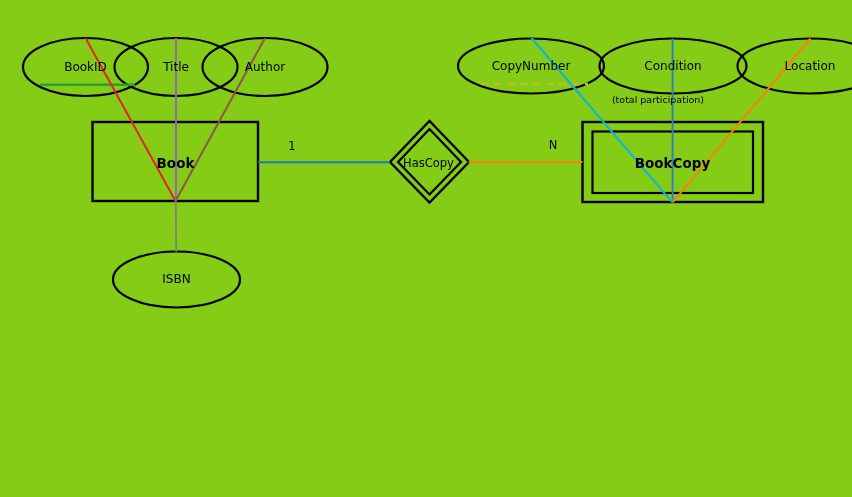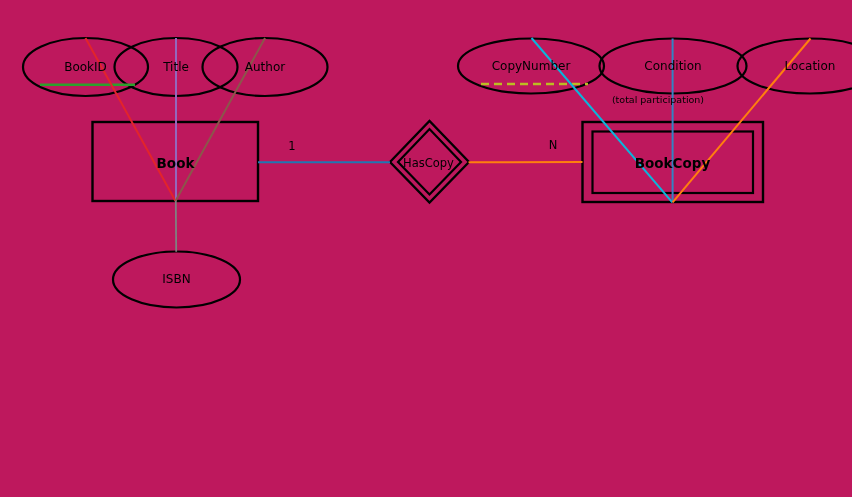--- a/index.html
+++ b/index.html
@@ -4,21 +4,21 @@
 <style>
   html, body {
     margin: 0;
     padding: 0;
     background: #ffffff;
   }
   .page {
     width: 852px;
     height: 497px;
     position: relative;
-    background: #be185d;
+    background: #84cc16;
     overflow: hidden;
     text-decoration: underline;
   }
   svg { display: block; }
   text {
     font-family: "DejaVu Sans", sans-serif;
     fill: #000000;
     dominant-baseline: central;
   }
   .attr-label   { font-size: 12px; }

